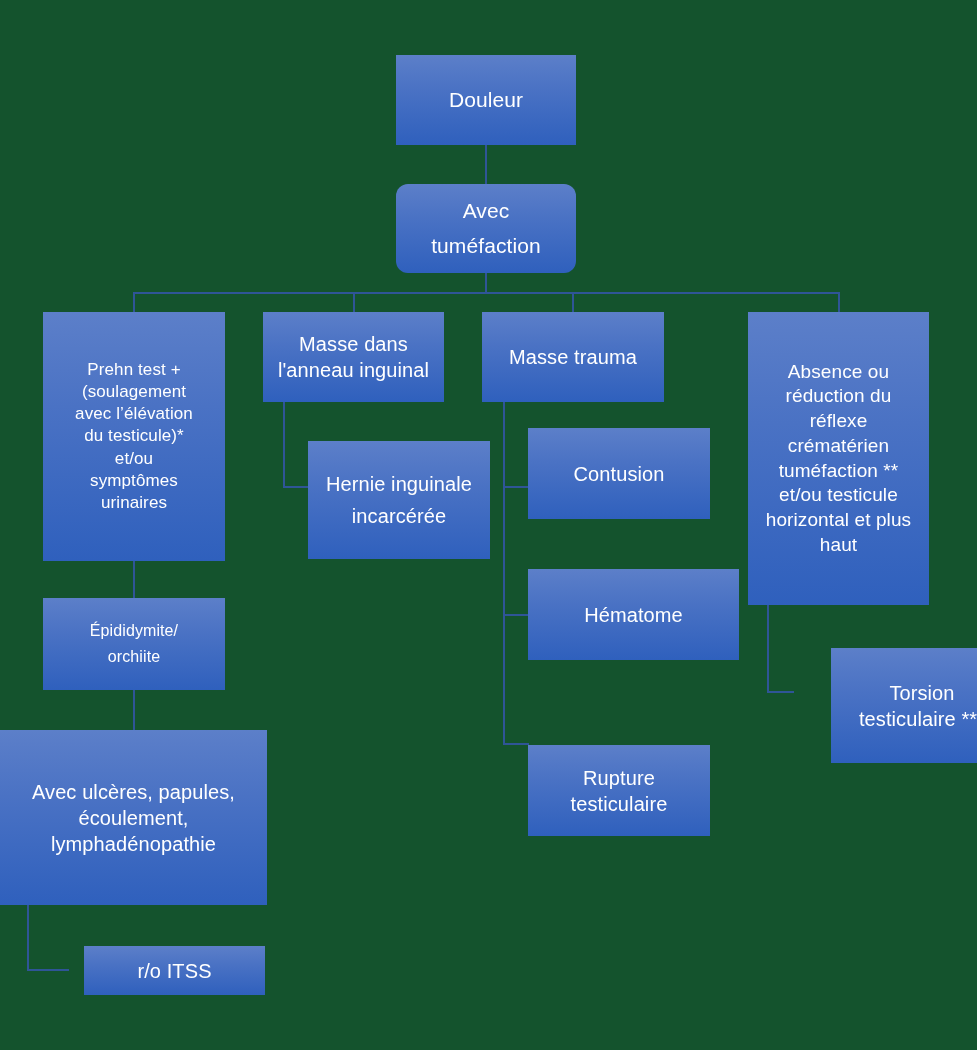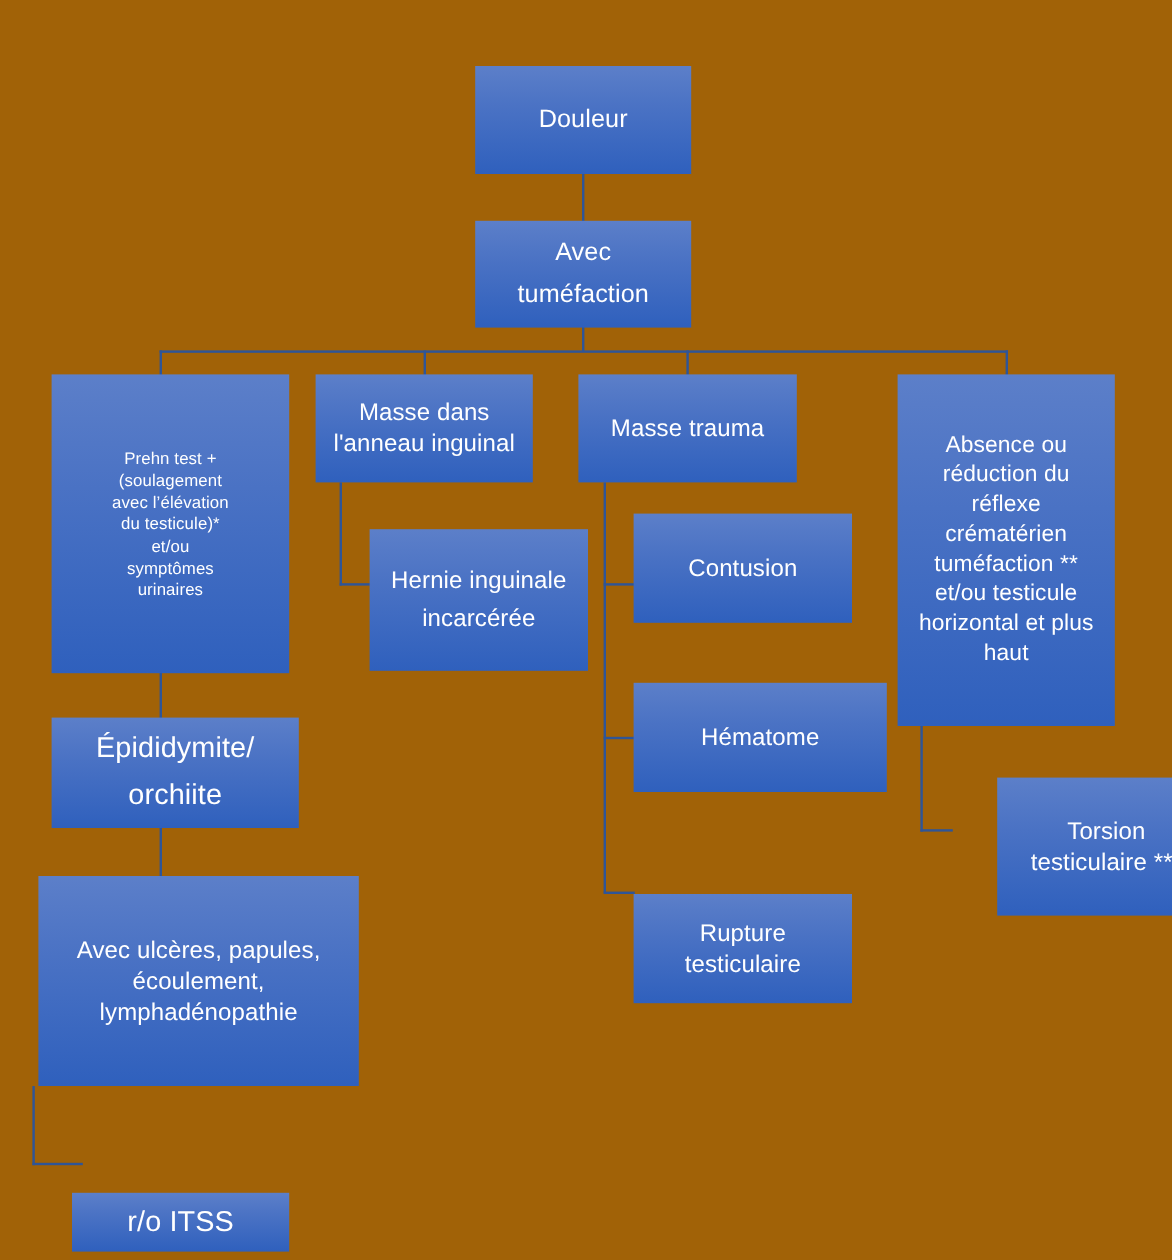--- a/index.html
+++ b/index.html
@@ -7,21 +7,21 @@
     padding: 0;
     background: #000000;
   }
   body {
     font-family: "Liberation Sans", sans-serif;
   }
   #canvas {
     position: relative;
     width: 977px;
     height: 1050px;
-    background: #a16207;
+    background: #14532d;
     overflow: hidden;
   }
   .node {
     position: absolute;
     box-sizing: border-box;
     display: flex;
     align-items: center;
     justify-content: center;
     text-align: center;
     color: #ffffff;
@@ -67,24 +67,24 @@
 
   <div class="conn v" style="left:133px; top:560px; height:39px;"></div>
 
   <div class="conn v" style="left:133px; top:690px; height:40px;"></div>
 
   <div class="conn v" style="left:27px; top:905px; height:66px;"></div>
   <div class="conn h" style="left:27px; top:969px; width:42px;"></div>
 
   <div class="node" style="left:396px; top:55px; width:180px; height:90px; font-size:21px;">Douleur</div>
 
-  <div class="node loose" style="left:396px; top:184px; width:180px; height:89px; font-size:21px;">Avec
+  <div class="node loose" style="left:396px; top:184px; width:180px; height:89px; font-size:21px;border-radius:12px;">Avec
 tuméfaction</div>
 
-  <div class="node" style="left:43px; top:312px; width:198px; height:249px; font-size:14px;">Prehn test +
+  <div class="node" style="left:43px; top:312px; width:182px; height:249px; font-size:17px;">Prehn test +
 (soulagement
 avec l’élévation
 du testicule)*
 et/ou
 symptômes
 urinaires</div>
 
   <div class="node" style="left:263px; top:312px; width:181px; height:90px; font-size:20px;">Masse dans
 l'anneau inguinal</div>
 
@@ -105,22 +105,22 @@
   <div class="node" style="left:528px; top:428px; width:182px; height:91px; font-size:20px;">Contusion</div>
 
   <div class="node" style="left:528px; top:569px; width:211px; height:91px; font-size:20px;">Hématome</div>
 
   <div class="node" style="left:528px; top:698px; width:182px; height:91px; font-size:20px;margin-top:47px;">Rupture
 testiculaire</div>
 
   <div class="node" style="left:831px; top:648px; width:182px; height:115px; font-size:20px;">Torsion
 testiculaire ***</div>
 
-  <div class="node loose" style="left:43px; top:598px; width:206px; height:92px; font-size:24px;">Épididymite/
+  <div class="node loose" style="left:43px; top:598px; width:182px; height:92px; font-size:16px;">Épididymite/
 orchiite</div>
 
-  <div class="node" style="left:0px; top:730px; width:267px; height:175px; font-size:20px;margin-left:32px;">Avec ulcères, papules,
+  <div class="node" style="left:0px; top:730px; width:267px; height:175px; font-size:20px;">Avec ulcères, papules,
 écoulement,
 lymphadénopathie</div>
 
-  <div class="node" style="left:60px; top:946px; width:181px; height:49px; font-size:24px;margin-top:48px;">r/o ITSS</div>
+  <div class="node" style="left:84px; top:946px; width:181px; height:49px; font-size:20px;">r/o ITSS</div>
 
 </div>
 
 </body></html>

